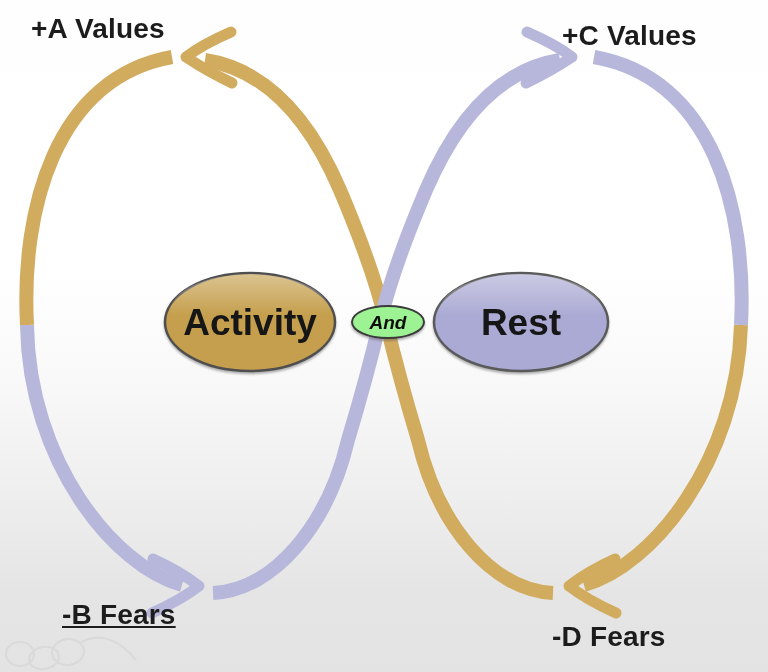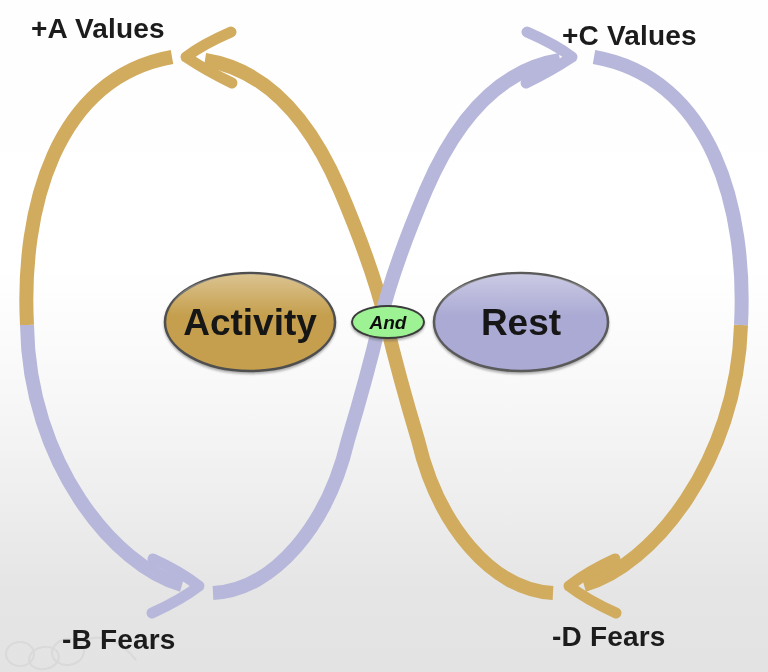--- a/index.html
+++ b/index.html
@@ -14,21 +14,21 @@
   .corner-label{
     position:absolute;
     font:700 28px/1.15 "Liberation Sans",sans-serif;
     color:#1c1c1c;
     white-space:nowrap;
     letter-spacing:.2px;
     text-align:right;
   }
   .lbl-tl{left:31px;top:13px;}
   .lbl-tr{left:562px;top:20px;}
-  .lbl-bl{left:62px;top:624px;}
+  .lbl-bl{left:62px;top:599px;text-decoration:underline;}
   .lbl-br{left:552px;top:621px;}
   .node-label{
     font:700 37px "Liberation Sans",sans-serif;
     fill:#161616;
   }
   .and-label{
     font:italic 700 19px "Liberation Sans",sans-serif;
     fill:#111;
   }
 </style>

